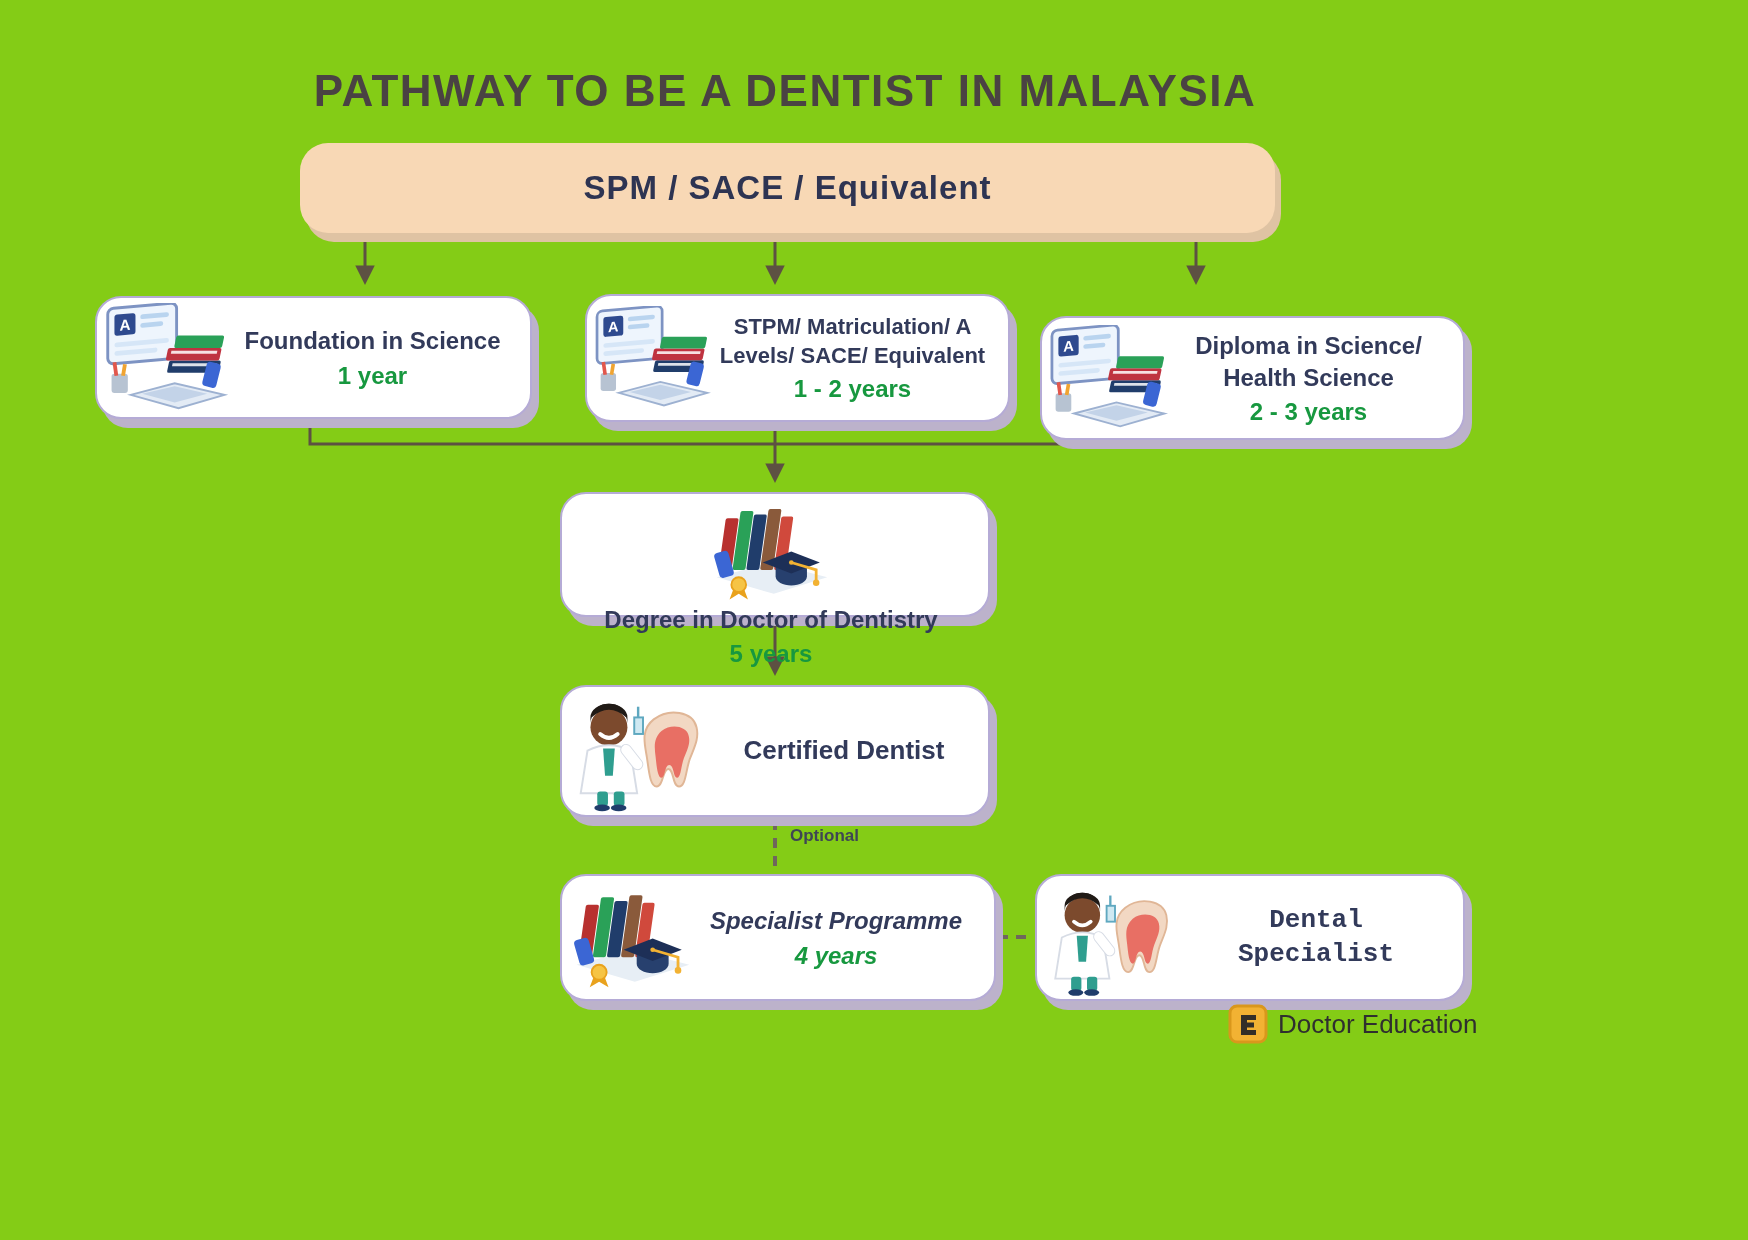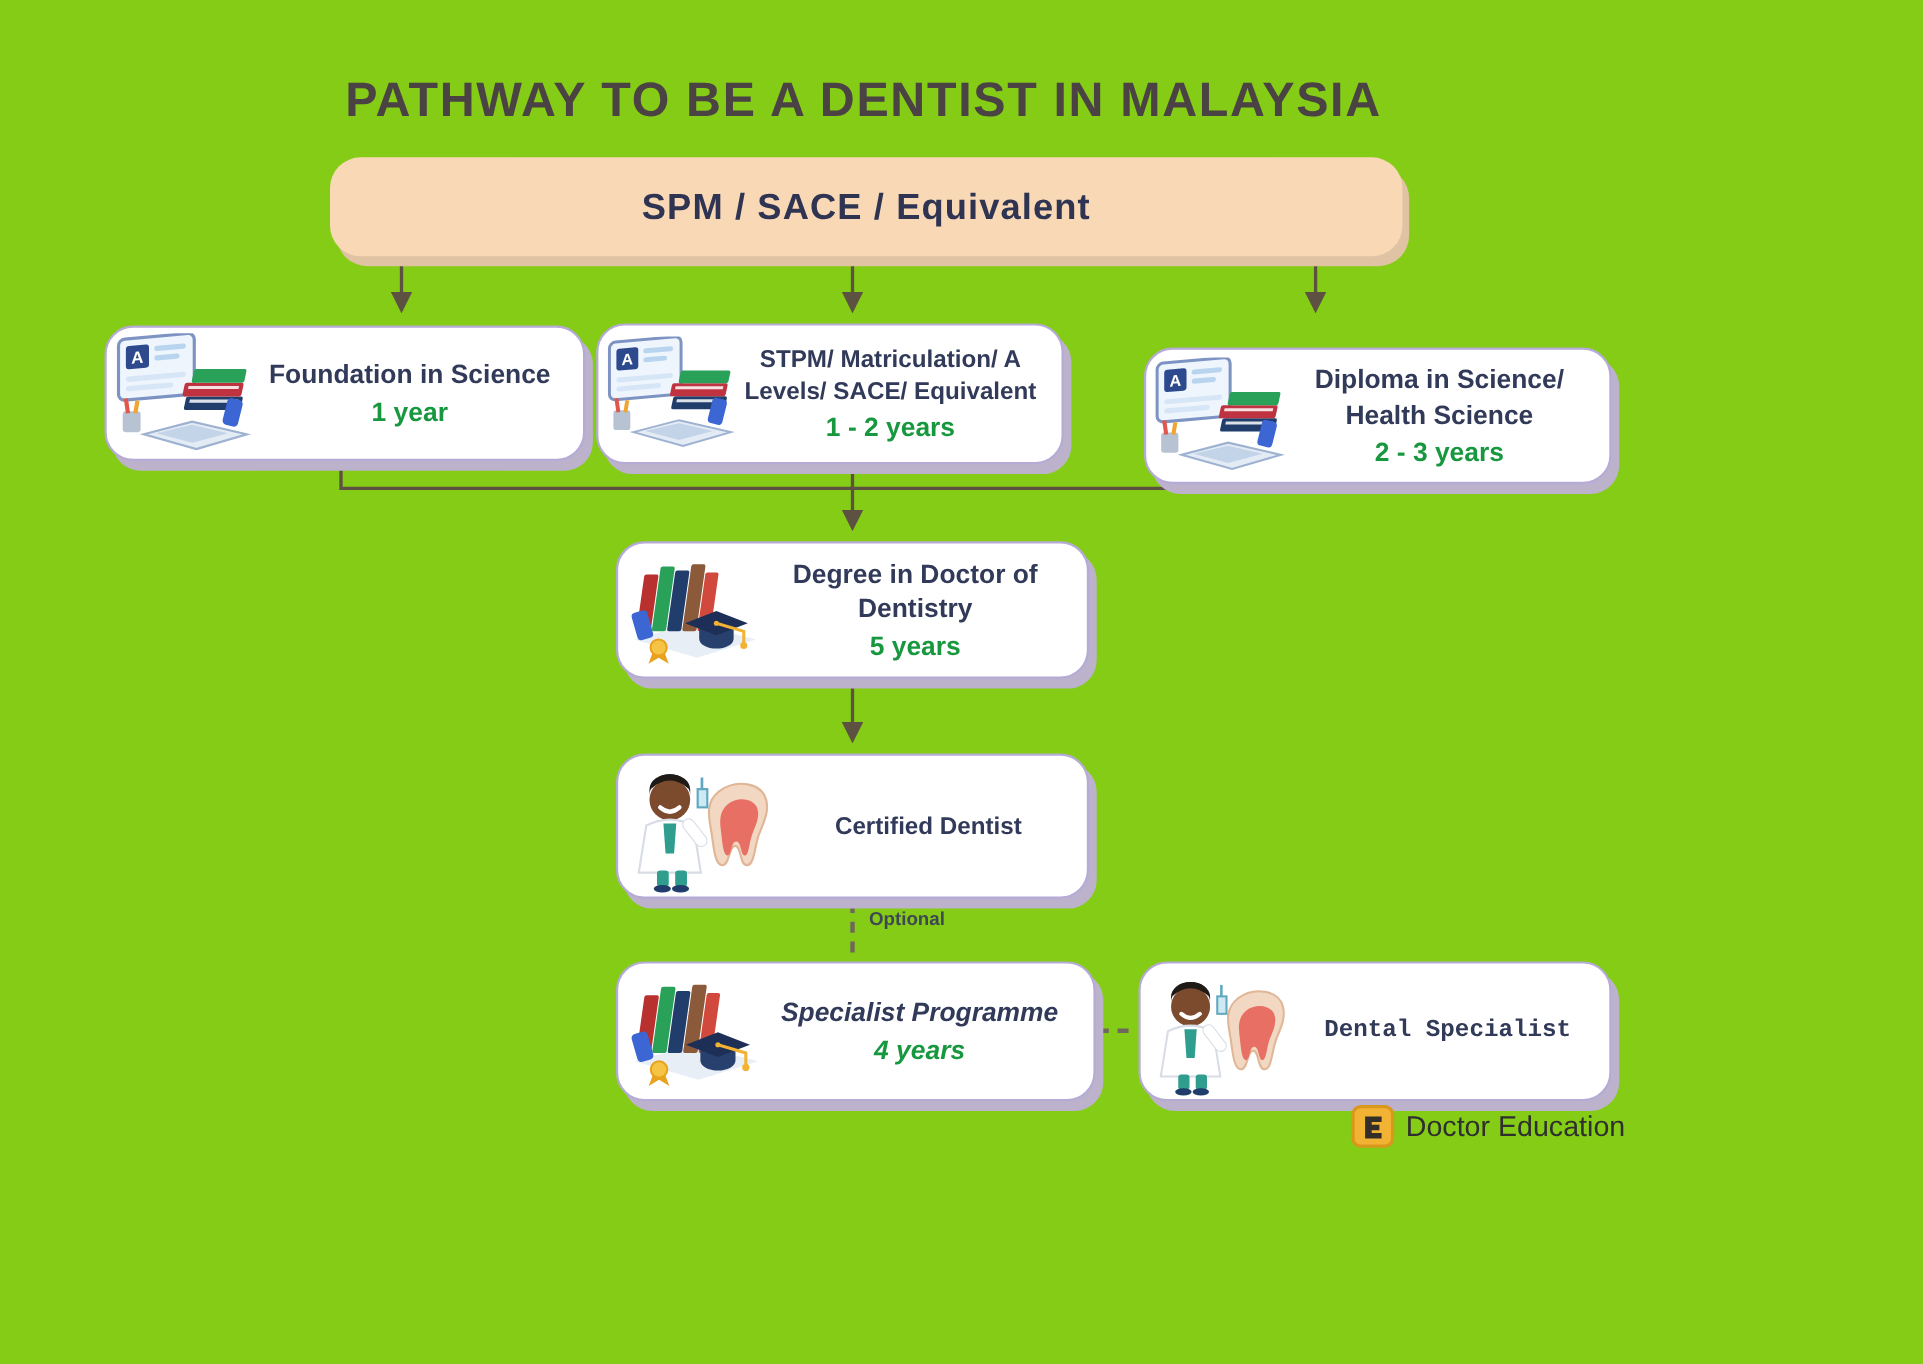--- a/index.html
+++ b/index.html
@@ -52,21 +52,21 @@
     padding: 4px 16px 4px 8px;
   }
   .node-icon { flex: 0 0 auto; }
   .node-text { flex: 1; text-align: center; }
   .node-label {
     font-size: 24px;
     font-weight: bold;
     color: #323a5a;
     line-height: 1.3;
   }
-  .node-label.big { font-size: 22px; }
+  .node-label.big { font-size: 26px; }
   .node-duration {
     font-size: 24px;
     font-weight: bold;
     color: #17983f;
     margin-top: 5px;
   }
   .connectors {
     position: absolute;
     left: 0; top: 0;
     pointer-events: none;
@@ -202,41 +202,41 @@
   <div class="node" style="left:95px; top:296px; width:437px; height:123px;">
     <svg class="node-icon" width="126" height="110" viewBox="0 0 130 115">
         <use href="#icon-study"></use>
       </svg>
     <div class="node-text">
       <div class="node-label">Foundation in Science</div>
       <div class="node-duration">1 year</div>
     </div>
   </div>
 
-  <div class="node" style="left:542px; top:294px; width:425px; height:128px;">
+  <div class="node" style="left:585px; top:294px; width:425px; height:128px;">
     <svg class="node-icon" width="118" height="104" viewBox="0 0 130 115">
         <use href="#icon-study"></use>
       </svg>
     <div class="node-text">
       <div class="node-label" style="font-size:22px;">STPM/ Matriculation/ A Levels/ SACE/ Equivalent</div>
       <div class="node-duration">1 - 2 years</div>
     </div>
   </div>
 
   <div class="node" style="left:1040px; top:296px; width:425px; height:124px;margin-top:20px;">
     <svg class="node-icon" width="120" height="106" viewBox="0 0 130 115">
         <use href="#icon-study"></use>
       </svg>
     <div class="node-text">
       <div class="node-label">Diploma in Science/ Health Science</div>
       <div class="node-duration">2 - 3 years</div>
     </div>
   </div>
 
-  <div class="node" style="left:560px; top:492px; width:430px; height:125px;">
+  <div class="node" style="left:560px; top:492px; width:430px; height:125px;flex-direction:column;">
     <svg class="node-icon" width="122" height="106" viewBox="0 0 130 115">
         <use href="#icon-books"></use>
       </svg>
     <div class="node-text">
       <div class="node-label">Degree in Doctor of Dentistry</div>
       <div class="node-duration">5 years</div>
     </div>
   </div>
 
   <div class="node" style="left:560px; top:685px; width:430px; height:132px;">

